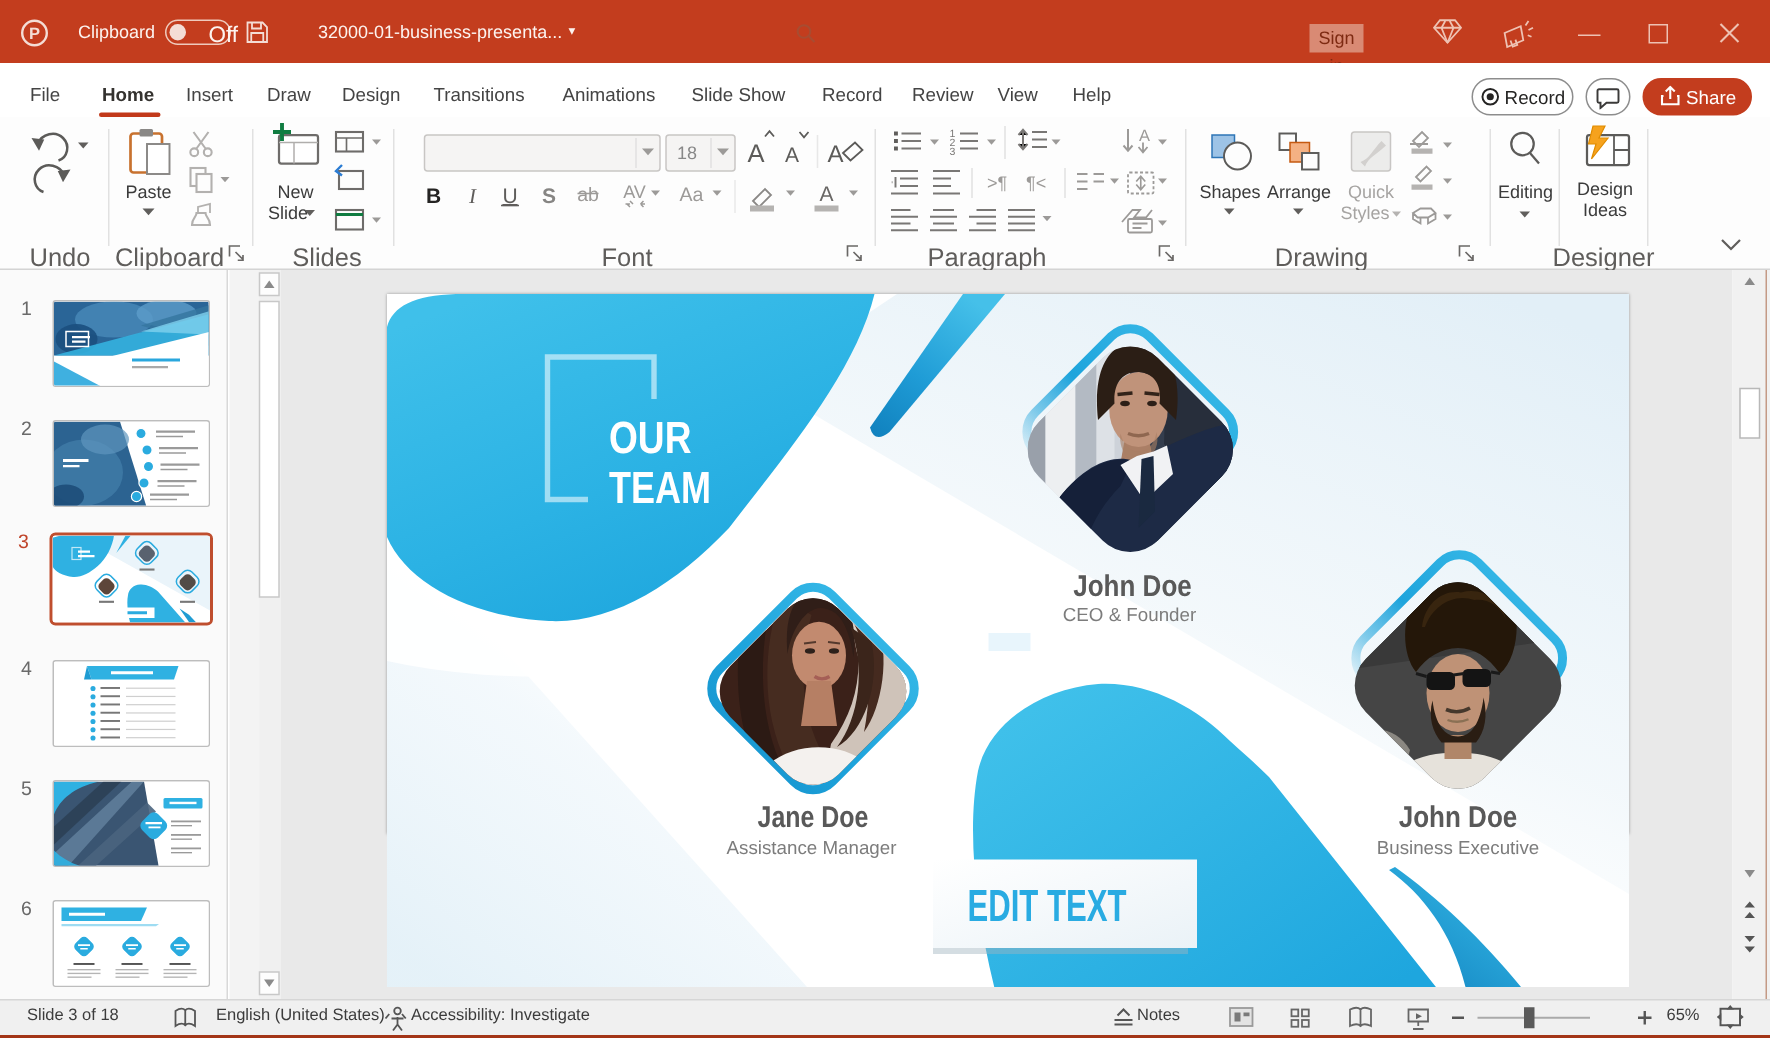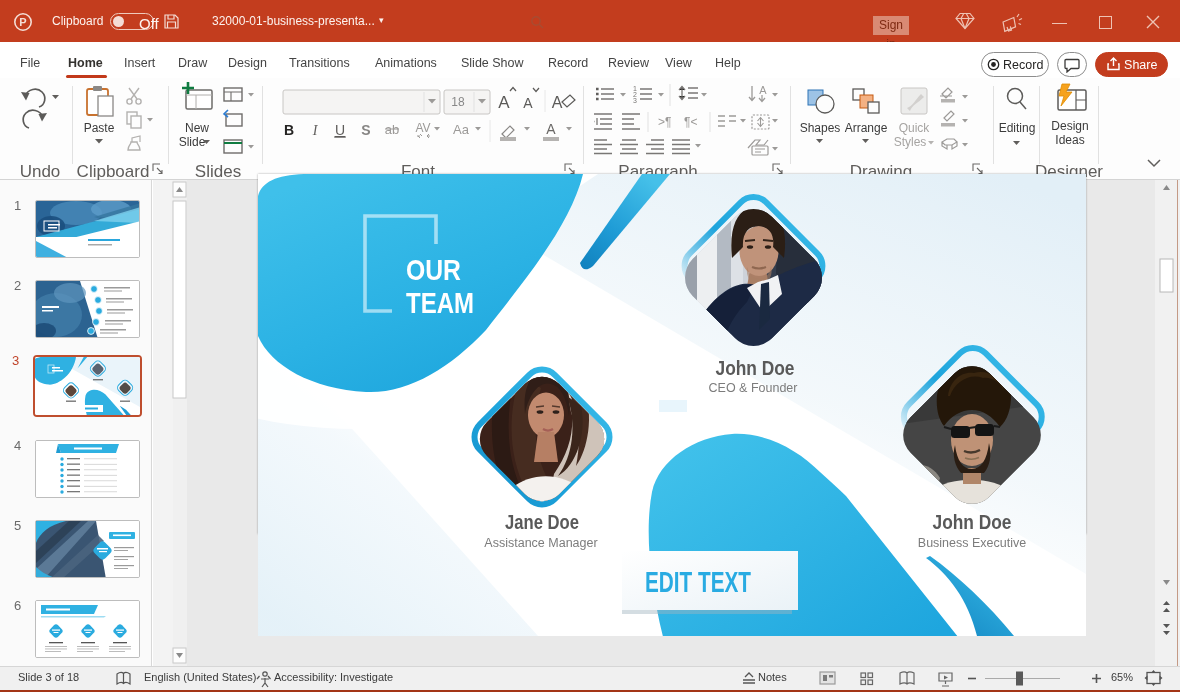--- a/index.html
+++ b/index.html
@@ -20,21 +20,21 @@
 #ribbon{position:absolute;left:0;top:78px;width:1180px;height:102px;background:#fdfdfd;border-bottom:1px solid #d4d4d4}
 .sep{position:absolute;top:8px;width:1px;height:78px;background:#e1e1e1}
 .glabel{position:absolute;top:84px;font-size:17px;color:#5f5d5b;white-space:nowrap;transform:translateX(-50%)}
 
 #panel{position:absolute;left:0;top:180px;width:152px;height:486px;background:#fafafa;border-right:1px solid #d8d8d8}
 #pscroll{position:absolute;left:153px;top:180px;width:34px;height:486px;background:#f3f3f3}
 #workspace{position:absolute;left:187px;top:180px;width:968px;height:486px;background:#e9e9e9}
 #wscroll{position:absolute;left:1155px;top:180px;width:25px;height:486px;background:#f1f1f1}
 .thumbnum{position:absolute;font-size:13px;color:#6a6a6a}
 .thumb{position:absolute;left:35px;width:105px;height:58px;background:#fff;border:1px solid #bdbdbd;border-radius:2px;overflow:hidden}
-#slide{position:absolute;left:258px;top:174px;width:828px;height:360px;background:#1d4ed8;box-shadow:0 0 2px rgba(0,0,0,.35)}
+#slide{position:absolute;left:258px;top:196px;width:828px;height:360px;background:#1d4ed8;box-shadow:0 0 2px rgba(0,0,0,.35)}
 
 #status{position:absolute;left:0;top:666px;width:1180px;height:24px;background:#f0f0f0;border-top:1px solid #d6d6d6;font-size:11px;color:#3b3b3b}
 #redline{position:absolute;left:0;top:690px;width:1180px;height:2px;background:#a33517}
 .stxt{position:absolute;top:4px;white-space:nowrap}
 </style></head>
 <body>
 
 <div id="titlebar">
   <svg class="abs" style="left:12px;top:11px" width="22" height="22" viewBox="0 0 22 22">
       <circle cx="11" cy="11" r="8.2" fill="none" stroke="#f4ddd5" stroke-width="1.6"></circle>

